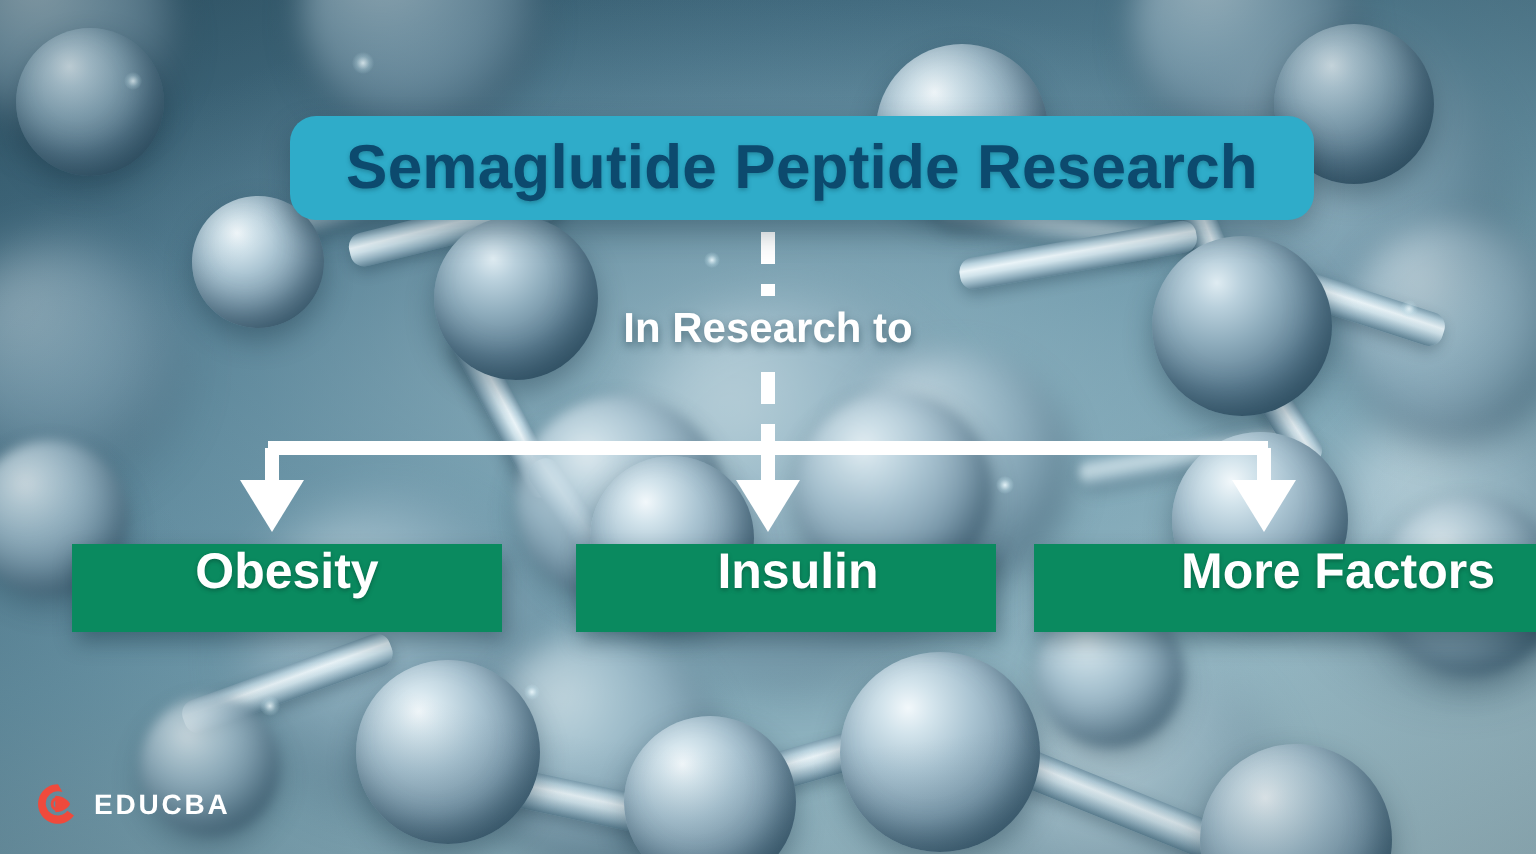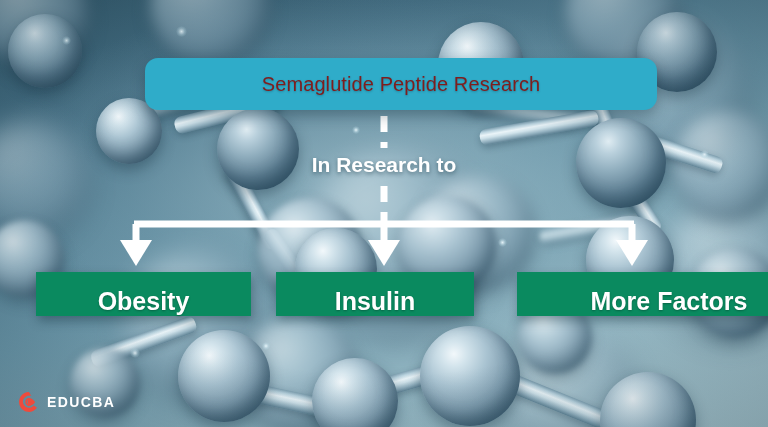--- a/index.html
+++ b/index.html
@@ -77,23 +77,23 @@
     width: 512px;
     height: 52px;
     background: #2facc9;
     border-radius: 13px;
     box-shadow: 0 6px 14px rgba(14,42,56,0.35);
     display: flex;
     align-items: center;
     justify-content: center;
   }
   .title-pill .txt {
-    color: #7f1d1d;
-    font-size: 20px;
-    font-weight: normal;
+    color: #0c4a6e;
+    font-size: 31px;
+    font-weight: bold;
     letter-spacing: 0.1px;
     text-shadow: 0 1px 2px rgba(12,60,78,0.35);
     white-space: nowrap;
   }
 
   
   .subtitle {
     position: absolute;
     left: 0;
     top: 153px;
@@ -113,32 +113,32 @@
     pointer-events: none;
   }
 
   
   .cat-box {
     position: absolute;
     height: 44px;
     background: #0a8a5f;
     box-shadow: 2px 5px 10px rgba(14,44,58,0.4);
     display: flex;
-    align-items: flex-end;
+    align-items: flex-start;
     justify-content: center;
   }
   .cat-box .txt {
     color: #ffffff;
     font-size: 25px;
     font-weight: bold;
     text-shadow: 0 1px 2px rgba(6,58,42,0.45);
     white-space: nowrap;
   }
   .cat-obesity     { left: 36px;  top: 272px; width: 215px; }
-  .cat-insulin     { left: 276px; top: 272px; width: 198px; }
+  .cat-insulin     { left: 288px; top: 272px; width: 198px; padding-left: 12px; }
   .cat-more        { left: 517px; top: 272px; width: 224px; padding-left: 40px; }
 
   
   .logo {
     position: absolute;
     left: 18px;
     top: 391px;
     display: flex;
     align-items: center;
     gap: 7px;

